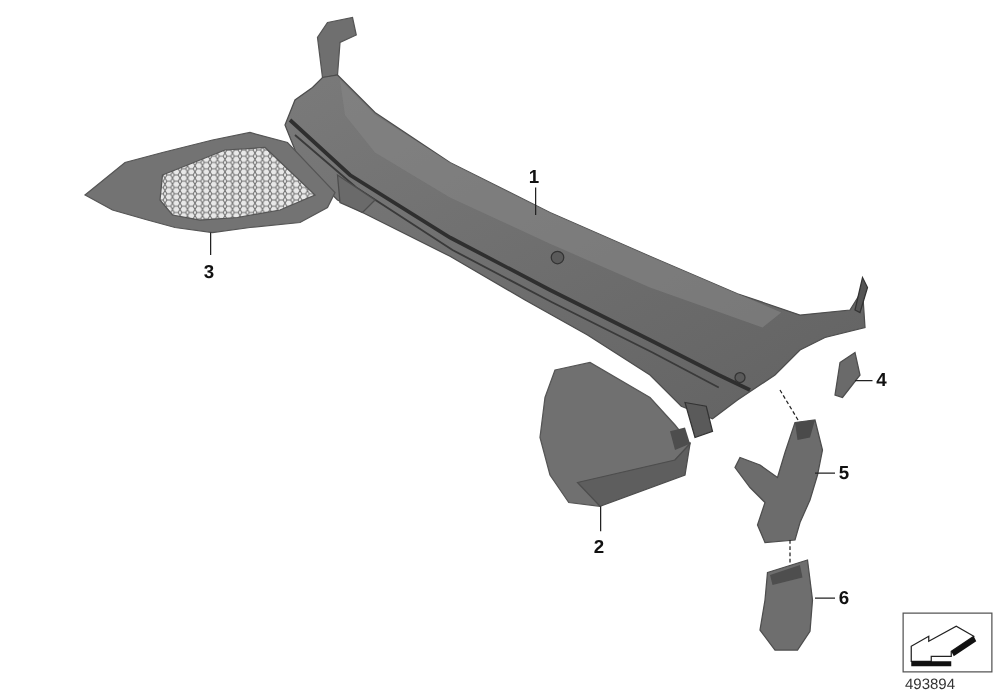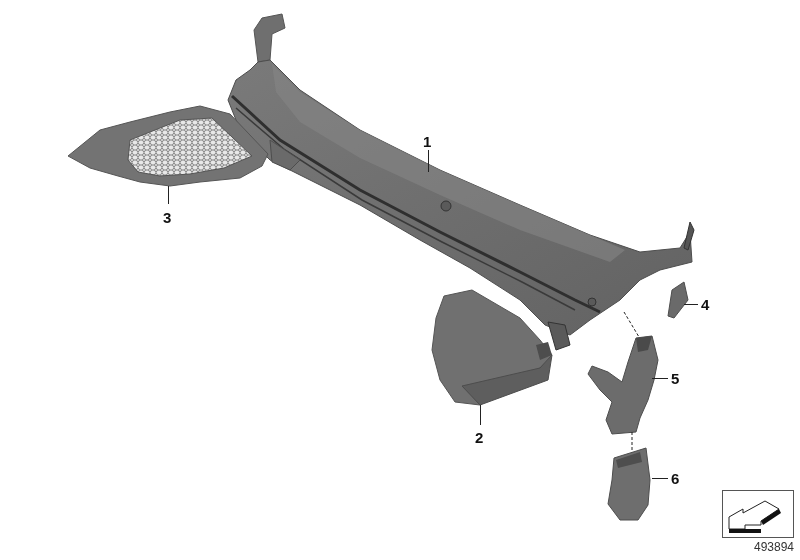--- a/index.html
+++ b/index.html
@@ -2,21 +2,21 @@
 <html><head>
 <meta charset="utf-8">
 <style>
   html, body { margin: 0; padding: 0; background: #ffffff; }
   body { width: 800px; height: 560px; position: relative; overflow: hidden; font-family: "Liberation Sans", sans-serif; }
   #diagram { position: absolute; left: 0; top: 0; width: 800px; height: 560px; }
   .callout { position: absolute; font-family: "Liberation Sans", sans-serif; font-weight: bold; font-size: 15px; color: #111; line-height: 1; }
   .leader { position: absolute; background: #222; }
   .part { cursor: pointer; }
   .nav-box { position: absolute; left: 722px; top: 490px; width: 70px; height: 46px; border: 1px solid #555; background: #fff; }
-  .diagram-id { position: absolute; left: 724px; top: 540px; width: 70px; text-align: right; font-size: 12px; color: #333; font-family: "Liberation Sans", sans-serif; }
+  .diagram-id { position: absolute; left: 724px; top: 540px; width: 70px; text-align: left; font-size: 12px; color: #333; font-family: "Liberation Sans", sans-serif; }
 </style>
 </head>
 <body>
 
 <svg id="diagram" viewBox="0 0 800 560" xmlns="http://www.w3.org/2000/svg">
   <defs>
     <pattern id="mesh" width="6" height="5" patternUnits="userSpaceOnUse">
       <rect width="6" height="5" fill="#e8e8e8"></rect>
       <path d="M0 2.5 L1.5 0 L4.5 0 L6 2.5 L4.5 5 L1.5 5 Z" fill="none" stroke="#6a6a6a" stroke-width="0.8"></path>
     </pattern>

